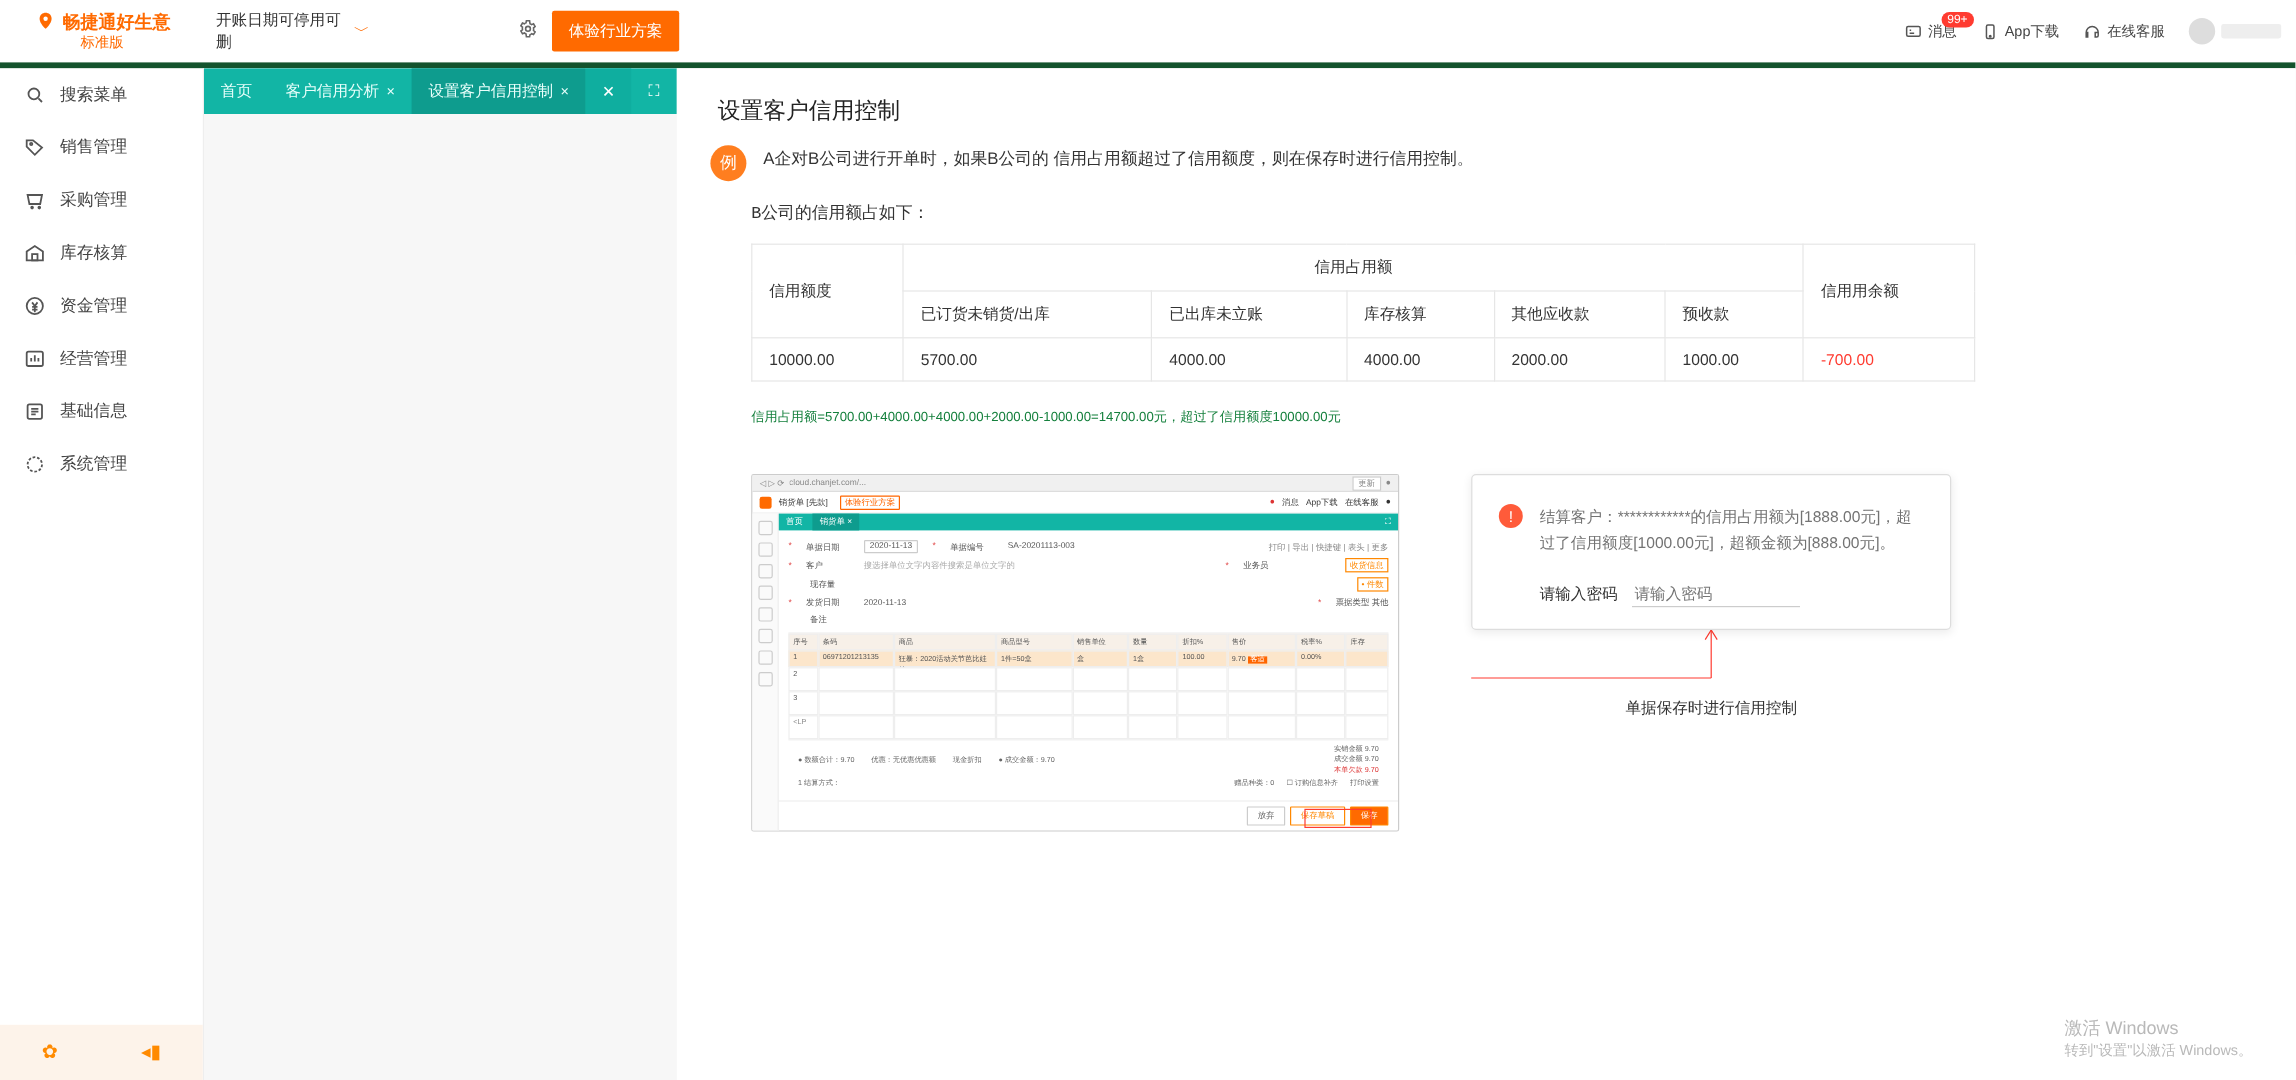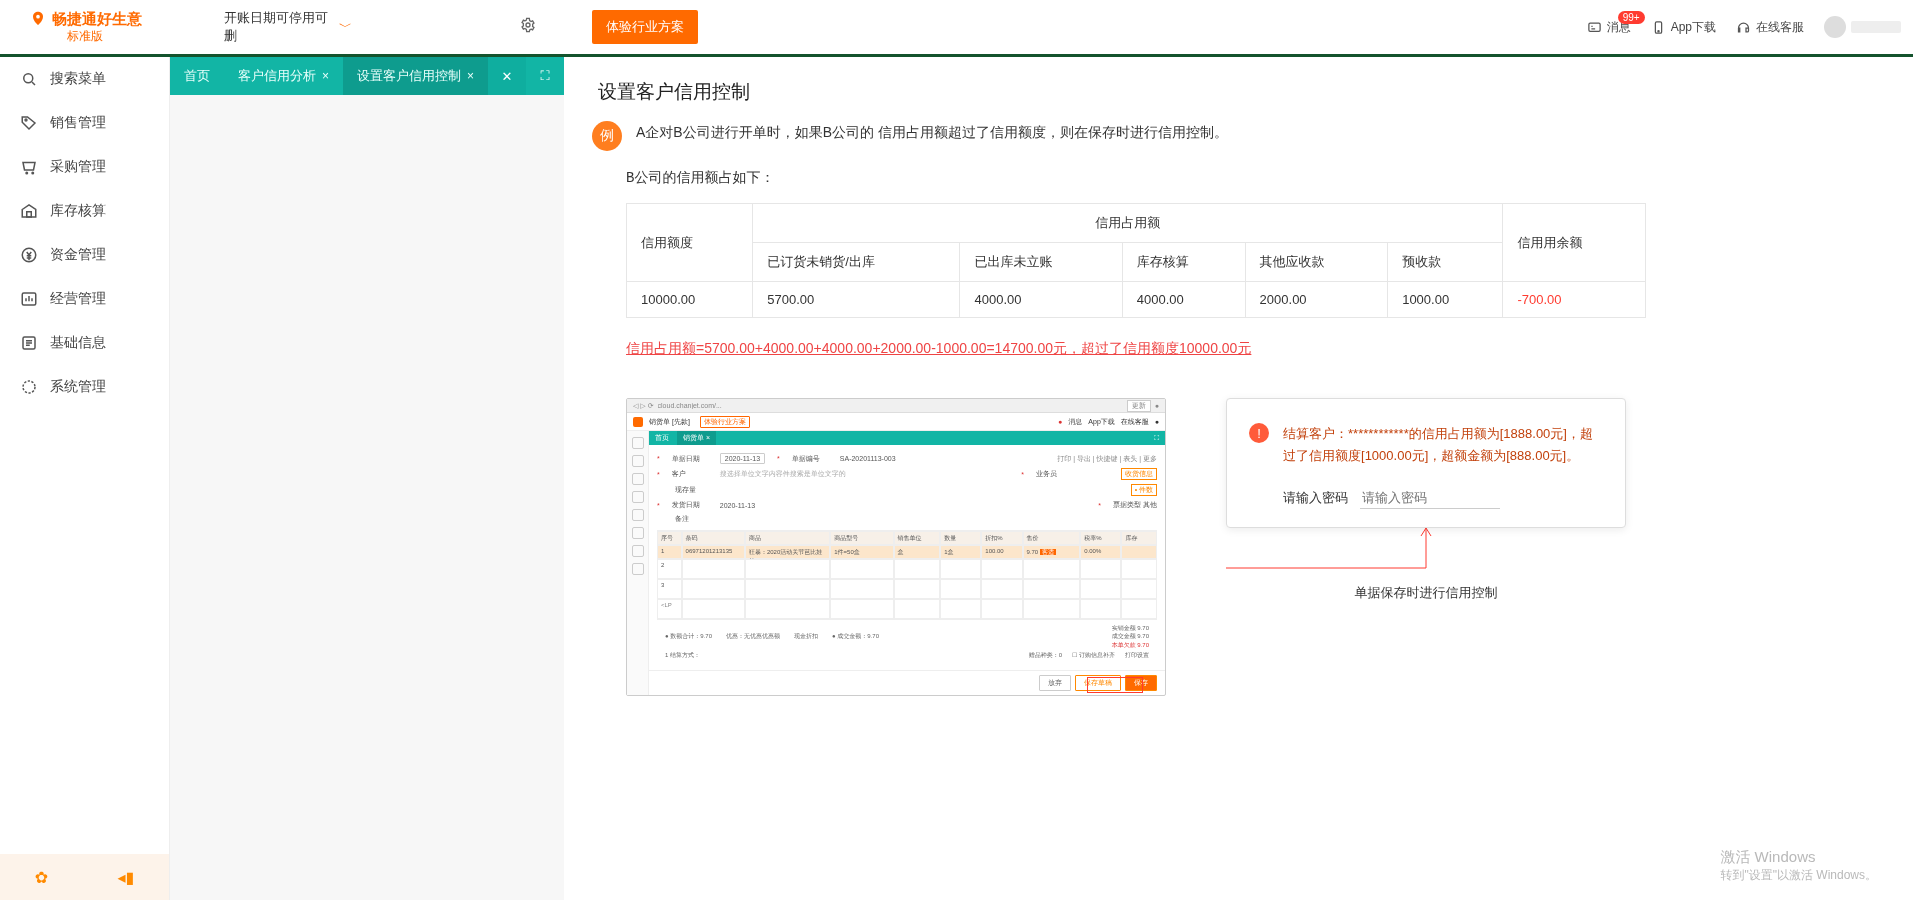--- a/index.html
+++ b/index.html
@@ -1,19 +1,19 @@
 <!DOCTYPE html>
 <html><head>
 <meta charset="utf-8">
 <style>
 * { box-sizing: border-box; margin: 0; padding: 0; }
 body { font-family: "Microsoft YaHei", Arial, sans-serif; font-size: 13px; color: #333; background: #fff; overflow: hidden; }
 
 
-.top-header { height: 57px; display: flex; align-items: center; border-bottom: 3px solid #14532d; padding: 0 12px 0 0; gap: 44px; }
+.top-header { height: 57px; display: flex; align-items: center; border-bottom: 5px solid #14532d; padding: 0 12px 0 0; }
 .logo-box { width: 170px; text-align: center; padding: 4px 0; }
 .logo-title { color: #ff6a00; font-size: 15px; font-weight: 600; display: flex; align-items: center; justify-content: center; gap: 4px; }
 .logo-sub { color: #ff6a00; font-size: 12px; margin-top: -2px; }
 .logo-svg { width: 20px; height: 20px; }
 .top-dropdown { width: 250px; display: flex; align-items: center; color: #333; padding: 0 10px; }
 .top-dropdown span { flex: 1; }
 .chev-down { color: #ff6a00; }
 .gear-btn { padding: 0 12px; font-size: 16px; color: #666; cursor: pointer; }
 .btn-orange { background: #ff6a00; color: #fff; border: none; padding: 8px 14px; border-radius: 2px; cursor: pointer; font-size: 13px; }
 .flex-spacer { flex: 1; }
@@ -49,21 +49,21 @@
 .example-badge { width: 30px; height: 30px; border-radius: 50%; background: #ff7e1f; color: #fff; display: flex; align-items: center; justify-content: center; font-size: 14px; margin-left: -34px; margin-right: 4px; flex-shrink: 0; }
 .example-text { font-size: 14px; line-height: 1.6; color: #333; }
 .sub-text { padding: 6px 0 16px 32px; font-size: 14px; font-family: Liberation Mono, monospace; }
 
 
 .credit-table { width: 100%; max-width: 1020px; border-collapse: collapse; margin-left: 32px; margin-bottom: 12px; }
 .credit-table th, .credit-table td { border: 1px solid #e6e6e6; padding: 10px 14px; text-align: left; font-size: 13px; font-weight: normal; }
 .credit-table th { background: #fff; color: #333; }
 .credit-table .neg { color: #ff3b30; }
 
-.formula { padding: 10px 0 20px 32px; font-size: 14px; color: #ef4444; text-decoration: underline; }
+.formula { padding: 10px 0 20px 32px; font-size: 11px; color: #15803d; }
 
 
 .mocks { display: flex; gap: 60px; padding: 20px 32px 40px 32px; align-items: flex-start; }
 .mock-left { width: 540px; border: 1px solid #ccc; border-radius: 2px; background: #fff; position: relative; }
 .mock-browser-bar { height: 14px; background: #f0f0f0; display: flex; align-items: center; padding: 0 6px; border-bottom: 1px solid #ddd; font-size: 7px; color: #888; gap: 4px; }
 .mock-inner-header { height: 18px; display: flex; align-items: center; padding: 0 6px; font-size: 7px; border-bottom: 1px solid #eee; gap: 6px; }
 .mock-inner-header .mtiny-logo { width: 10px; height: 10px; background: #ff6a00; border-radius: 2px; }
 .mock-inner-header .grow { flex: 1; }
 .mock-body { display: flex; }
 .mock-side { width: 22px; background: #fafafa; border-right: 1px solid #eee; display: flex; flex-direction: column; align-items: center; gap: 6px; padding: 6px 0; }
@@ -86,21 +86,21 @@
 .mock-foot { display: flex; justify-content: flex-end; gap: 4px; padding: 4px 8px; border-top: 1px solid #eee; }
 .mock-foot .b { font-size: 7px; padding: 2px 8px; border: 1px solid #f80; color: #f80; border-radius: 1px; }
 .mock-foot .b.fill { background: #ff6a00; color: #fff; }
 .mock-foot .b.plain { border-color: #ccc; color: #666; }
 .red-box { position: absolute; border: 1.5px solid #ff3b30; }
 
 
 .mock-dialog { width: 400px; border: 1px solid #ddd; border-radius: 4px; padding: 24px 22px 18px 22px; background: #fff; box-shadow: 0 2px 8px rgba(0,0,0,0.08); position: relative; }
 .dlg-row1 { display: flex; gap: 14px; }
 .dlg-icon { width: 20px; height: 20px; border-radius: 50%; background: #ff5b3a; color: #fff; display: flex; align-items: center; justify-content: center; font-size: 13px; flex-shrink: 0; }
-.dlg-text { font-size: 13px; line-height: 1.7; color: #c2410c; }
+.dlg-text { font-size: 13px; line-height: 1.7; color: #737373; }
 .dlg-pass { display: flex; align-items: center; gap: 12px; margin: 20px 0 0 34px; }
 .dlg-pass-label { font-size: 13px; }
 .dlg-pass-input { border: none; border-bottom: 1px solid #ccc; padding: 3px 2px; outline: none; font-size: 13px; width: 140px; color: #bbb; }
 .dlg-tip { margin-top: 20px; display: inline-block; border: 1px solid #ff5b3a; color: #ff3b30; padding: 6px 10px; font-size: 12px; position: relative; }
 .dlg-tip::after { content: ""; position: absolute; top: -6px; right: 30px; width: 10px; height: 10px; border-left: 1px solid #ff5b3a; border-top: 1px solid #ff5b3a; background: #fff; transform: rotate(45deg); }
 .dlg-btns { display: flex; justify-content: flex-end; gap: 10px; margin-top: -28px; }
 .dlg-btn { border: 1px solid #ccc; background: #fff; padding: 6px 16px; border-radius: 2px; cursor: pointer; font-size: 13px; }
 .dlg-btn.primary { background: #ff8a00; border-color: #ff8a00; color: #fff; }
 .caption { text-align: center; font-size: 13px; color: #333; margin-top: 6px; }
 

